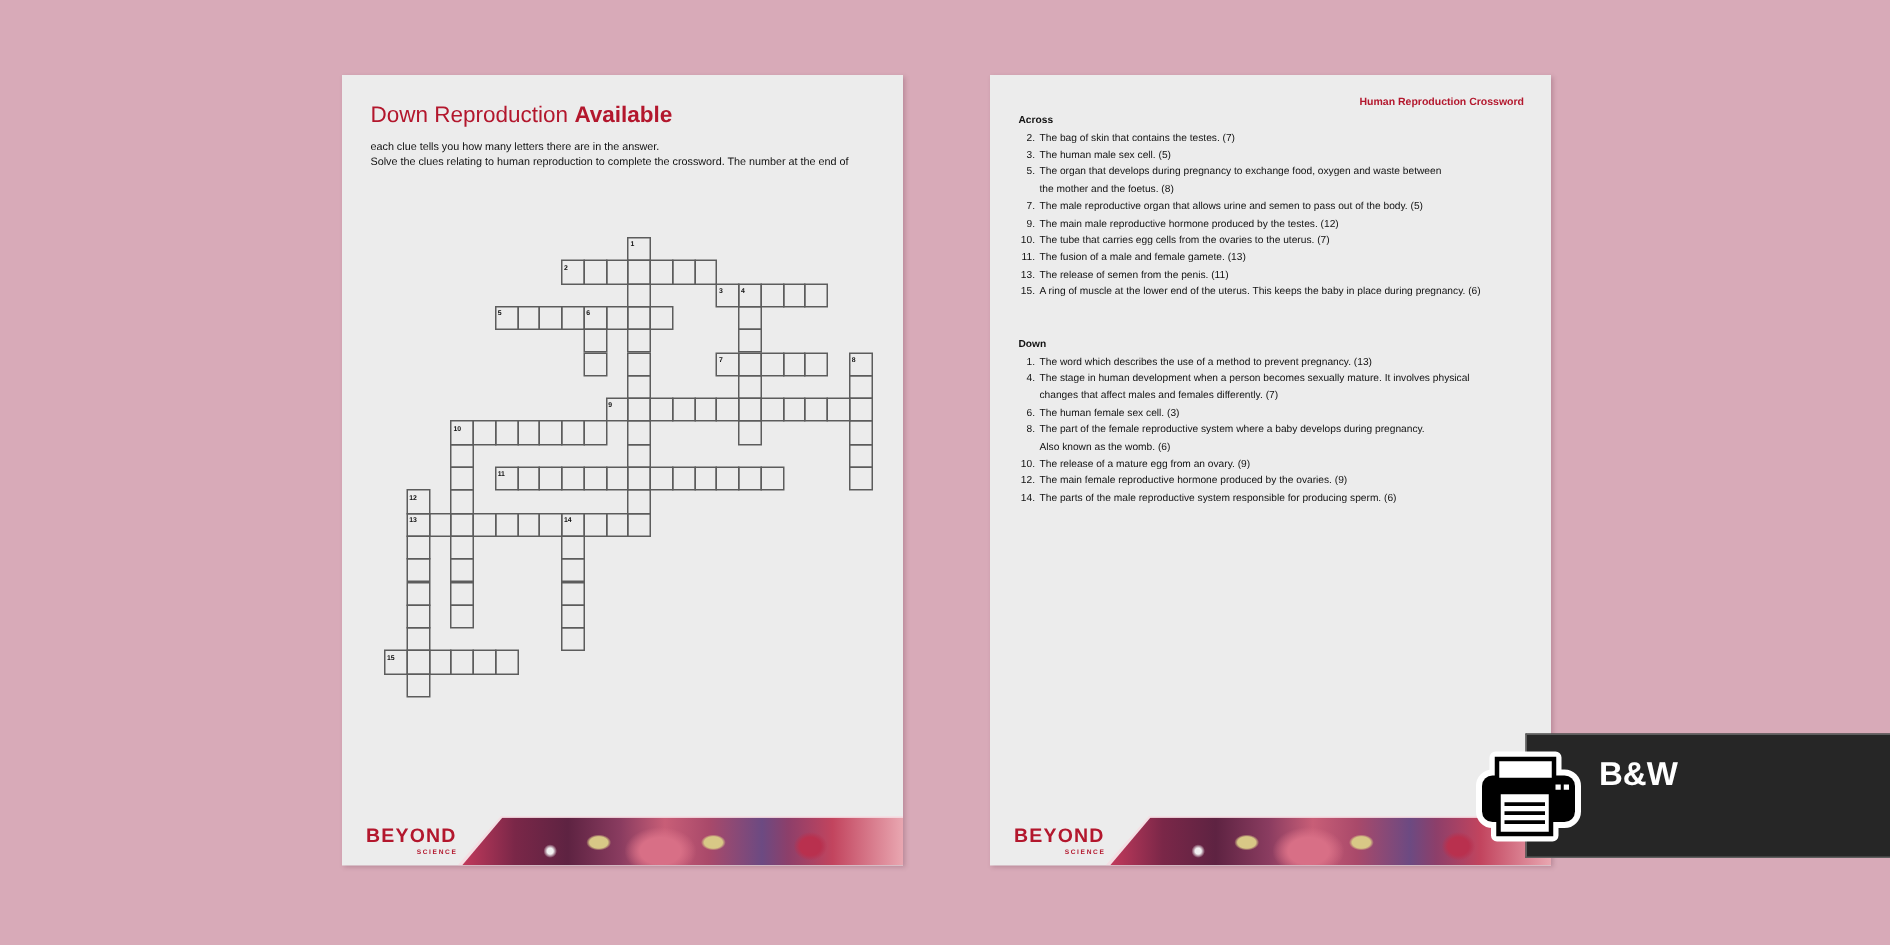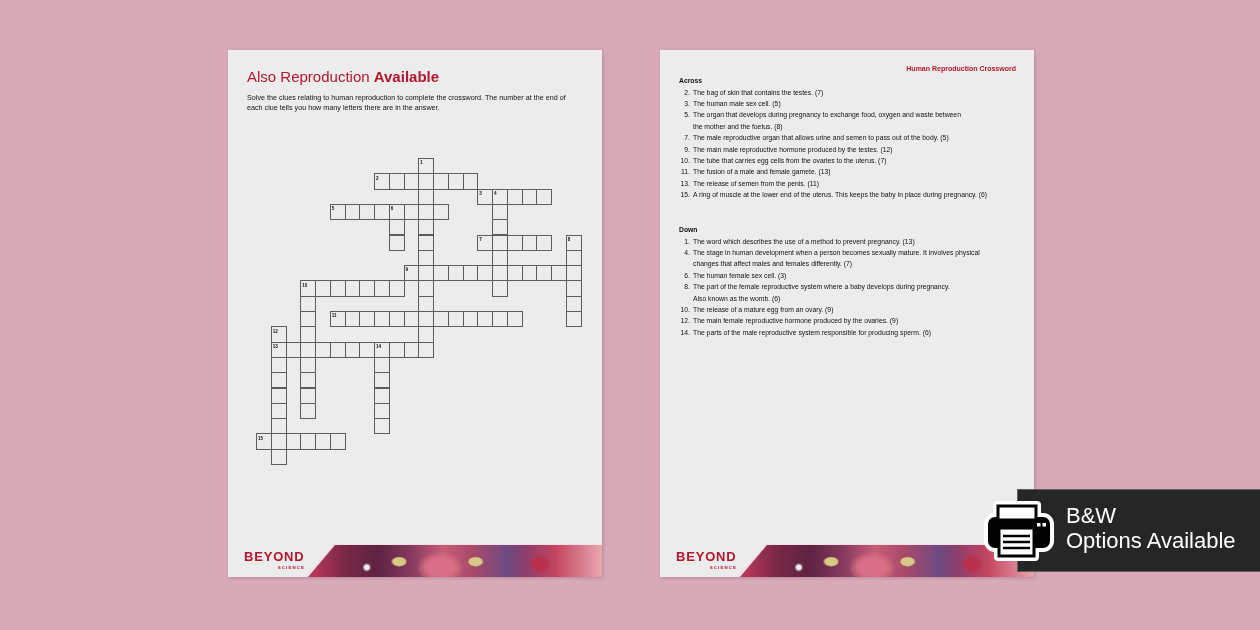--- a/index.html
+++ b/index.html
@@ -81,40 +81,40 @@
   .clue .line { display: block; height: 11.4px; }
 
   .badge {
     position: absolute; left: 1017px; top: 489px; width: 243px; height: 83px;
     box-sizing: border-box; background: #262626;
     border: 1px solid #5e5e5e; border-right: none;
     z-index: 5;
   }
   .badge-line1 {
     position: absolute; left: 48px; top: 14px;
-    font-size: 22px; font-weight: normal; color: #fff; line-height: 24px; white-space: nowrap;
+    font-size: 22px; font-weight: bold; color: #fff; line-height: 24px; white-space: nowrap;
   }
   .badge-line2 {
     position: absolute; left: 48px; top: 38px;
     font-size: 22px; color: #fff; line-height: 26px; white-space: nowrap;
   }
   .printer {
     position: absolute; left: 982px; top: 498px; width: 72px; height: 64px; z-index: 6;
   }
 </style>
 </head>
 <body>
 
 <div class="page" id="page1">
   <div class="title" style="color:#b3172d">
-    <span class="reg">Also Reproduction </span><span class="bold">Available</span>
+    <span class="reg">Down Reproduction </span><span class="bold">Available</span>
   </div>
   <div class="instructions">
+    <div>each clue tells you how many letters there are in the answer.</div>
     <div>Solve the clues relating to human reproduction to complete the crossword. The number at the end of</div>
-    <div>each clue tells you how many letters there are in the answer.</div>
   </div>
   <div class="grid">
       <div class="cell" style="left: 162.25px; top: 0px;"></div>
       <div class="cell" style="left: 162.25px; top: 15.3px;"></div>
       <div class="cell" style="left: 162.25px; top: 30.6px;"></div>
       <div class="cell" style="left: 162.25px; top: 45.9px;"></div>
       <div class="cell" style="left: 162.25px; top: 61.2px;"></div>
       <div class="cell" style="left: 162.25px; top: 76.5px;"></div>
       <div class="cell" style="left: 162.25px; top: 91.8px;"></div>
       <div class="cell" style="left: 162.25px; top: 107.1px;"></div>
@@ -328,21 +328,20 @@
   <div class="footer-logo" style="color:#b3172d">
     <div class="logo-main">BEYOND</div>
     <div class="logo-sub">SCIENCE</div>
   </div>
   <div class="banner-edge"></div>
   <div class="banner"></div>
 </div>
 
 <div class="badge">
   <div class="badge-line1">B&amp;W</div>
-  <div class="badge-line2">Options Available</div>
 </div>
 <svg class="printer" viewBox="0 0 72 64" xmlns="http://www.w3.org/2000/svg">
 
   <rect x="15" y="7" width="40" height="16" fill="#fff" stroke="#fff" stroke-width="8" stroke-linejoin="round"></rect>
   <rect x="6" y="19" width="62" height="31" rx="7" fill="#fff" stroke="#fff" stroke-width="8"></rect>
   <rect x="16" y="29" width="37" height="30" fill="#fff" stroke="#fff" stroke-width="8" stroke-linejoin="round"></rect>
 
   <rect x="6" y="19" width="62" height="31" rx="7" fill="#000"></rect>
 
   <rect x="16" y="8" width="38" height="14" fill="#fff" stroke="#000" stroke-width="3"></rect>

